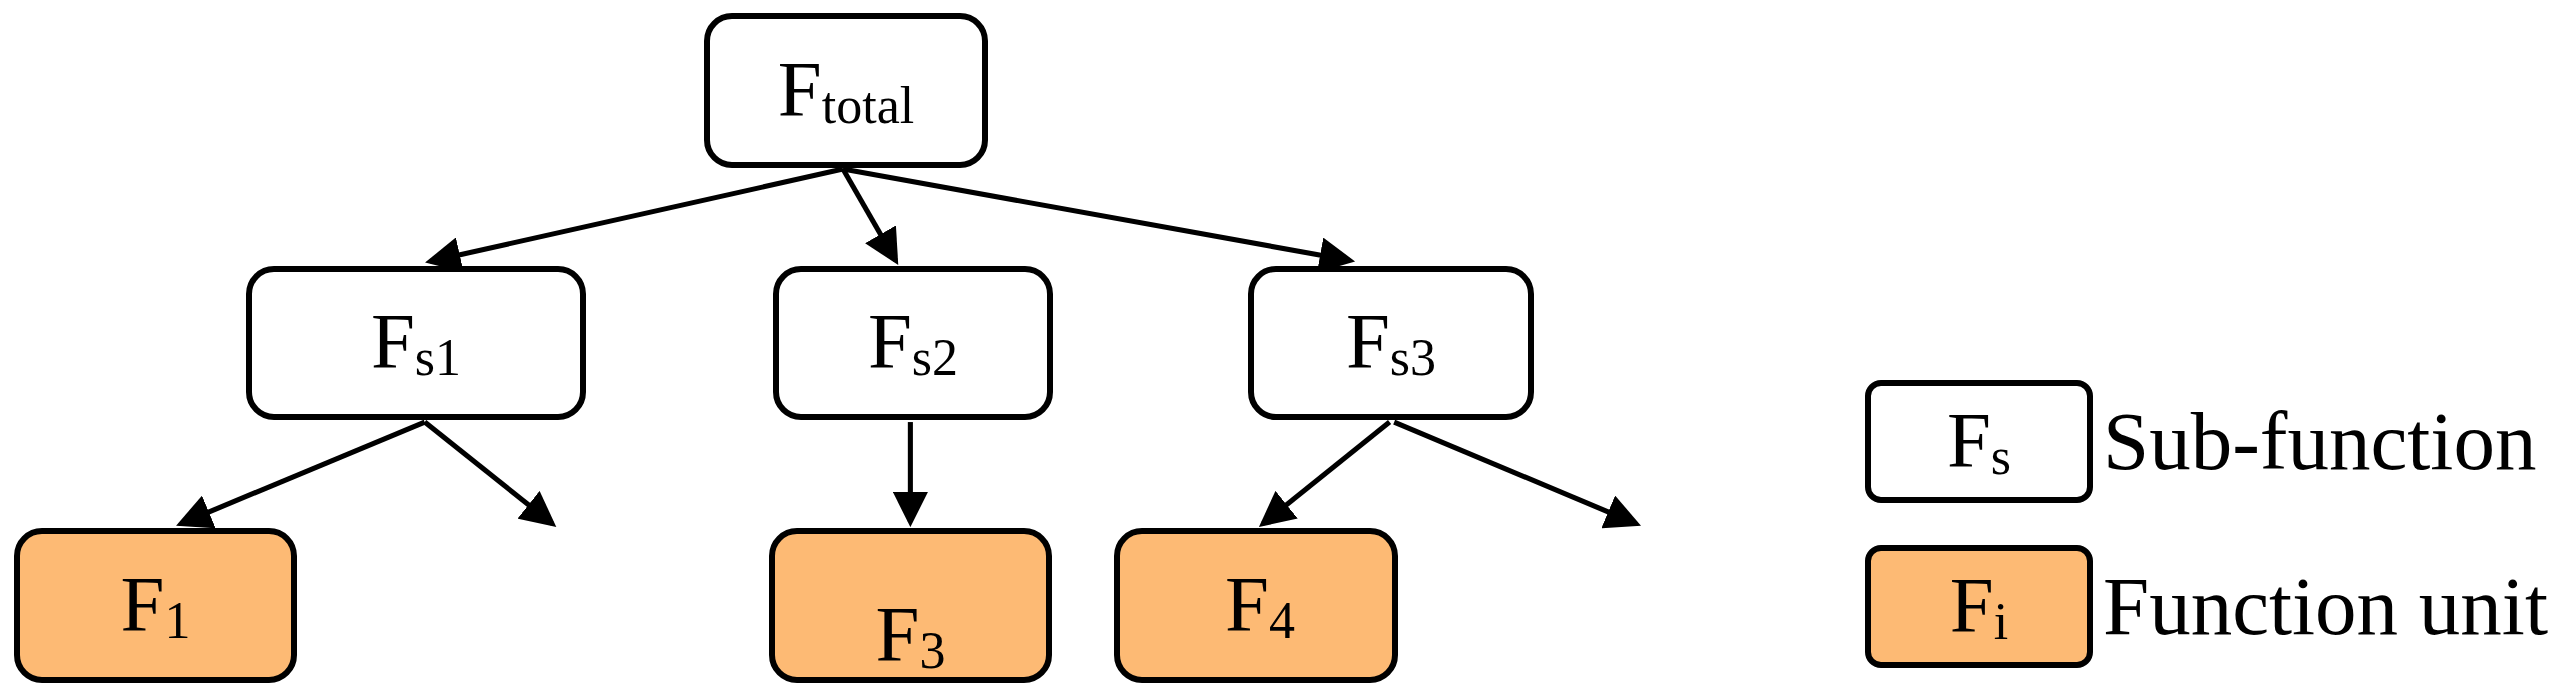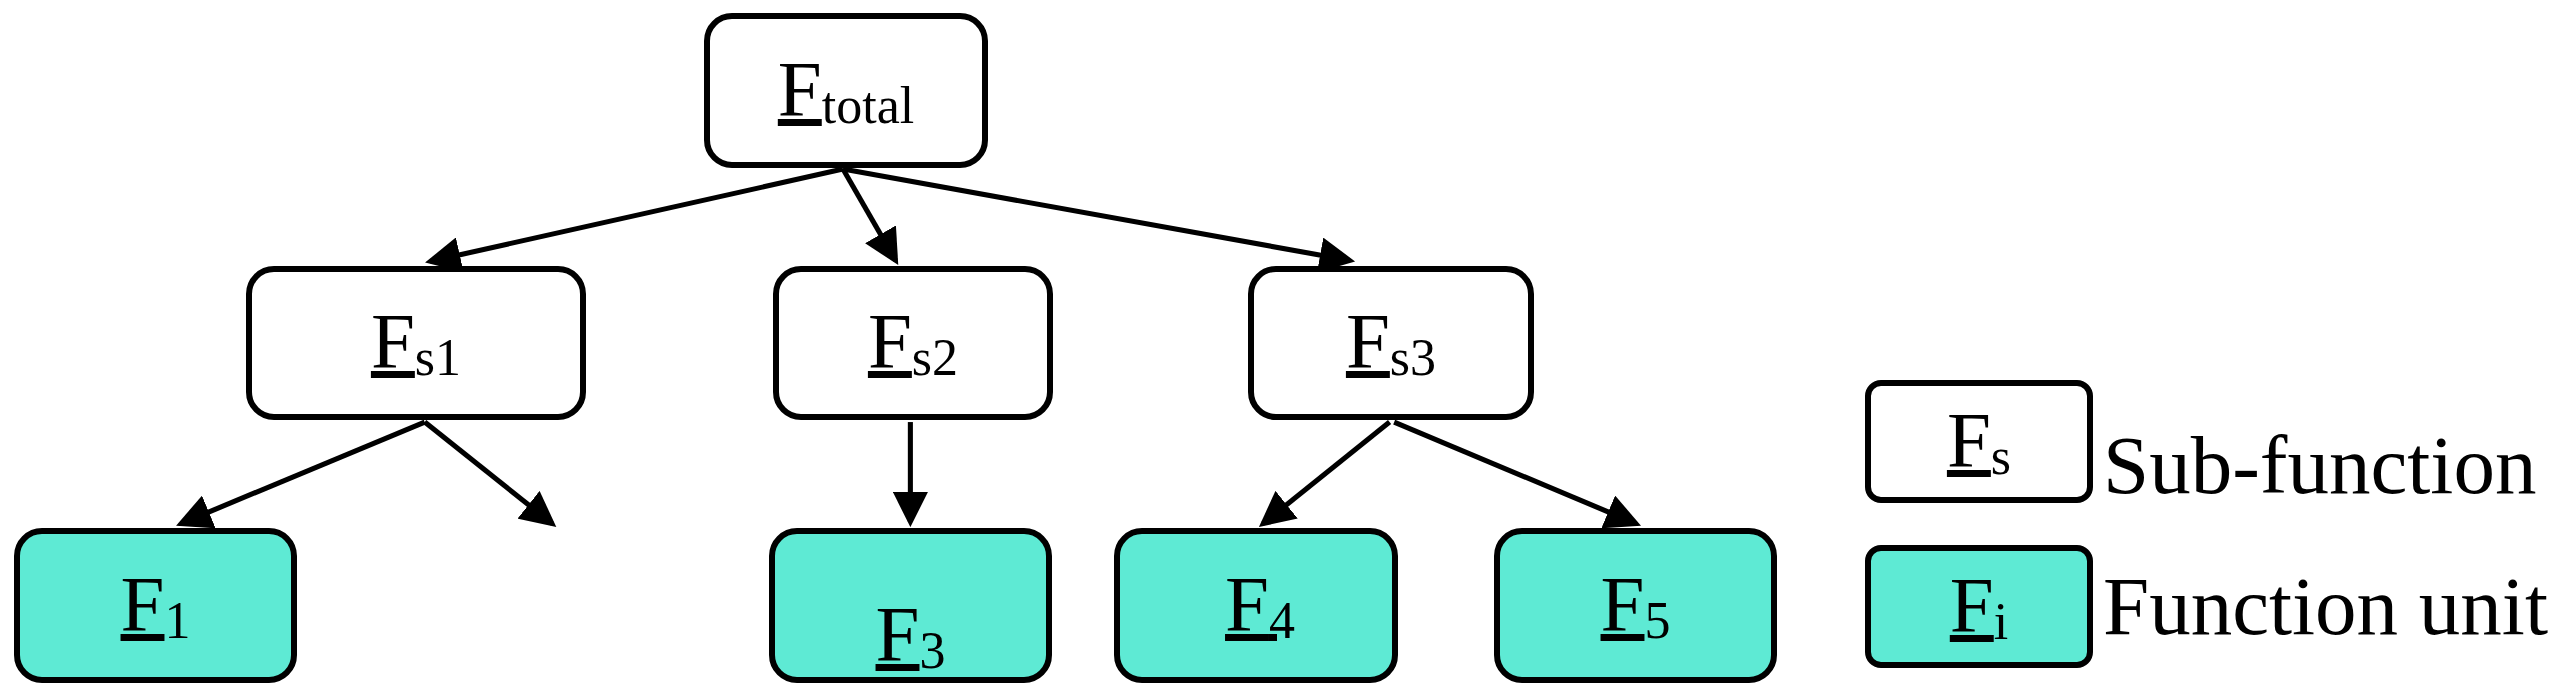--- a/index.html
+++ b/index.html
@@ -20,23 +20,22 @@
   .edge { stroke: #000000; stroke-width: 5.5; }
   .node {
     position: absolute;
     box-sizing: border-box;
     border: 6.5px solid #000000;
     border-radius: 28px;
     background: #ffffff;
     display: flex;
     align-items: center;
     justify-content: center;
-    text-decoration: underline;
   }
-  .node.gray { background: #5eead4; }
+  .node.gray { background: #fdba74; }
   .node-label {
     font-size: 79px;
     line-height: 1;
     white-space: nowrap;
   }
   .node-label .sub {
     font-size: 52px;
     vertical-align: -8.3px;
   }
   .legend-box { border-radius: 16px; }
@@ -51,21 +50,21 @@
   .pos-fs1    { left: 246px;  top: 266px; width: 340px; height: 154px; }
   .pos-fs2    { left: 773px;  top: 266px; width: 280px; height: 154px; }
   .pos-fs3    { left: 1248px; top: 266px; width: 286px; height: 154px; }
   .pos-f1     { left: 14px;   top: 528px; width: 283px; height: 155px; }
   .pos-f2     { left: 386px;  top: 528px; width: 286px; height: 155px; }
   .pos-f3     { left: 769px;  top: 528px; width: 283px; height: 155px; align-items: flex-end; }
   .pos-f4     { left: 1114px; top: 528px; width: 284px; height: 155px; padding-left: 8px; }
   .pos-f5     { left: 1494px; top: 528px; width: 283px; height: 155px; }
   .pos-legend-fs { left: 1865px; top: 380px; width: 228px; height: 123px; }
   .pos-legend-fi { left: 1865px; top: 545px; width: 228px; height: 123px; }
-  .pos-legend-fs-label { left: 2103px; top: 404px; }
+  .pos-legend-fs-label { left: 2103px; top: 380px; }
   .pos-legend-fi-label { left: 2103px; top: 545px; }
 </style>
 </head>
 <body>
 
 <div class="canvas">
 
   <svg class="edges-layer" viewBox="0 0 2790 759" xmlns="http://www.w3.org/2000/svg">
     <defs>
       <marker id="ah" viewBox="0 0 10 10" refX="8.5" refY="5" markerWidth="7" markerHeight="7" orient="auto">
@@ -104,23 +103,20 @@
 
 
   <div class="node gray pos-f3">
     <div class="node-label"><span>F</span><span class="sub">3</span></div>
   </div>
 
   <div class="node gray pos-f4">
     <div class="node-label"><span>F</span><span class="sub">4</span></div>
   </div>
 
-  <div class="node gray pos-f5">
-    <div class="node-label"><span>F</span><span class="sub">5</span></div>
-  </div>
 
   <div class="node legend-box pos-legend-fs">
     <div class="node-label"><span>F</span><span class="sub">s</span></div>
   </div>
   <div class="legend-label pos-legend-fs-label">Sub-function</div>
 
   <div class="node gray legend-box pos-legend-fi">
     <div class="node-label"><span>F</span><span class="sub">i</span></div>
   </div>
   <div class="legend-label pos-legend-fi-label">Function unit</div>

